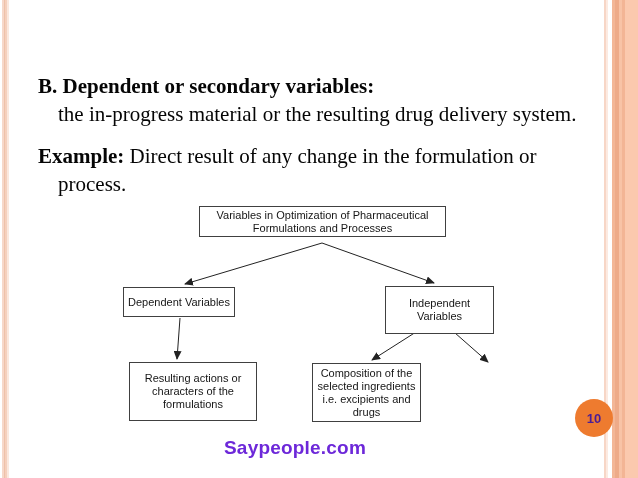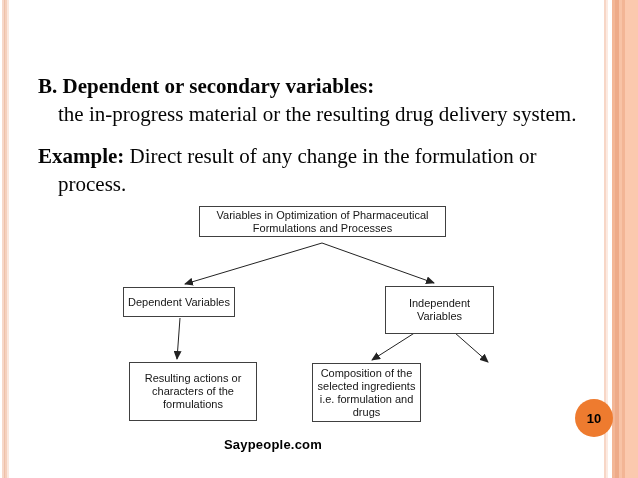--- a/index.html
+++ b/index.html
@@ -48,29 +48,29 @@
   .b-independent { left:385px; top:286px; width:109px; height:48px; }
   .b-resulting   { left:129px; top:362px; width:128px; height:59px; }
   .b-composition { left:312px; top:363px; width:109px; height:59px; }
   .b-compression { left:433px; top:365px; width:119px; height:55px; }
 
   .connectors { position:absolute; left:0; top:0; width:638px; height:478px; pointer-events:none; }
 
   
   .footer {
     position:absolute; left:224px; top:437px;
-    font-size:13px; font-weight:bold; color:#000000; letter-spacing:0.2px;
+    font-size:19px; font-weight:bold; color:#6d28d9; letter-spacing:0.2px;
   }
 
   
   .badge {
     position:absolute; left:575px; top:399px; width:38px; height:38px;
     border-radius:50%; background:#ee7b2f;
     display:flex; align-items:center; justify-content:center;
-    color:#000000; font-size:13px; font-weight:bold;
+    color:#4c1d95; font-size:13px; font-weight:bold;
   }
 </style>
 </head>
 <body>
 
 <div class="slide">
 
   <div>
     <div class="stripe sl1"></div>
     <div class="stripe sl2"></div>
@@ -105,21 +105,21 @@
     <line x1="322" y1="243" x2="434" y2="283" stroke="#222222" stroke-width="1" marker-end="url(#arrow)"></line>
     <line x1="180" y1="318" x2="177" y2="359" stroke="#222222" stroke-width="1" marker-end="url(#arrow)"></line>
     <line x1="438" y1="318" x2="372" y2="360" stroke="#222222" stroke-width="1" marker-end="url(#arrow)"></line>
     <line x1="438" y1="318" x2="488" y2="362" stroke="#222222" stroke-width="1" marker-end="url(#arrow)"></line>
   </svg>
 
   <div class="fc-box b-root">Variables in Optimization of Pharmaceutical Formulations and Processes</div>
   <div class="fc-box b-dependent">Dependent Variables</div>
   <div class="fc-box b-independent">Independent Variables</div>
   <div class="fc-box b-resulting">Resulting actions or characters of the formulations</div>
-  <div class="fc-box b-composition">Composition of the selected ingredients i.e. formulation and drugs</div>
+  <div class="fc-box b-composition">Composition of the selected ingredients i.e. excipients and drugs</div>
 
   <div class="footer">Saypeople.com</div>
 
   <div class="badge">
     <span>10</span>
   </div>
 
 </div>
 
 </body></html>

